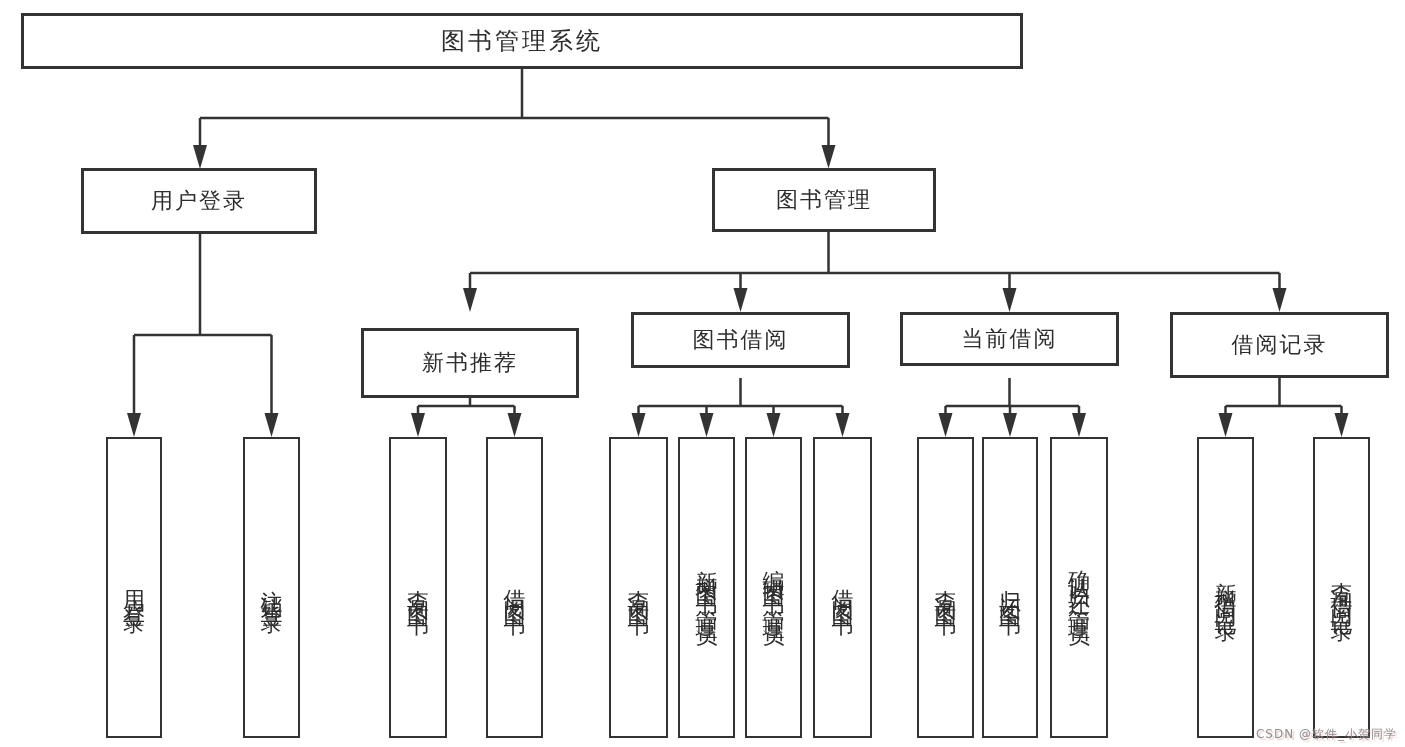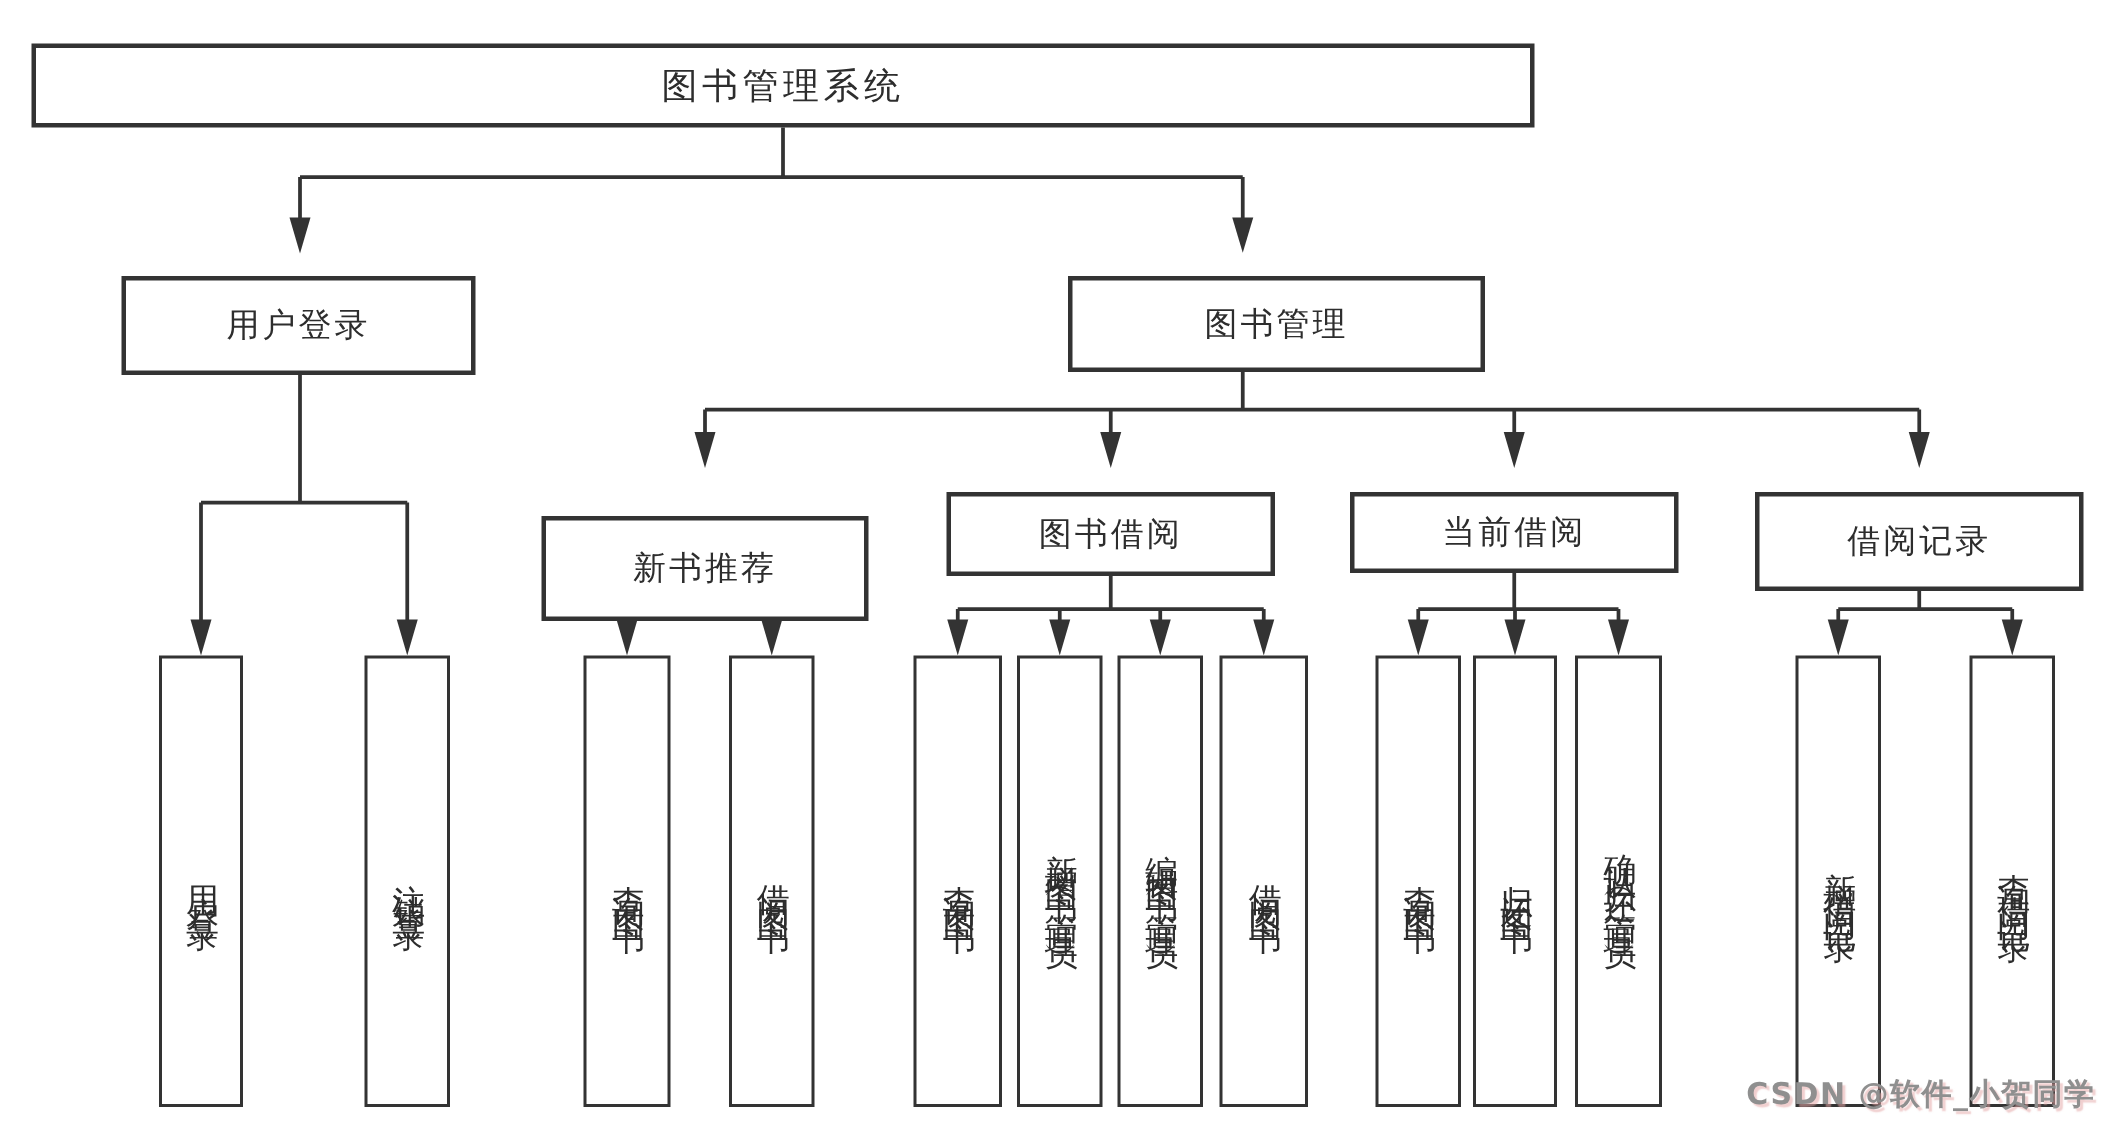--- a/index.html
+++ b/index.html
@@ -14,21 +14,20 @@
   #wires{position:absolute;left:0;top:0;width:1405px;height:747px;}
   .box{
     position:absolute;
     box-sizing:border-box;
     background:#fff;
     border:3px solid var(--line,#333);
     display:flex;align-items:center;justify-content:center;
     text-align:center;
     letter-spacing:2px;
     z-index:2;
-    margin-top:16px;
   }
   .root{font-size:24px;letter-spacing:3px;}
   .l2,.l3{font-size:22px;}
   .vbox{
     position:absolute;
     top:437px;height:301px;
     box-sizing:border-box;
     background:#fff;
     border:2.5px solid var(--line,#333);
     display:flex;align-items:center;justify-content:center;
@@ -38,27 +37,26 @@
     writing-mode:vertical-rl;
     text-orientation:mixed;
     font-size:22px;
     line-height:1;
     letter-spacing:8px;
     white-space:nowrap;
   }
   #watermark{
     position:absolute;
     right:8px;bottom:4px;
-    font-size:20px;
+    font-size:12px;
     letter-spacing:1px;
     color:var(--wm,#8f8f8f);
     text-shadow:2px 2px 1px rgba(227,166,166,0.55);
     z-index:3;
     white-space:nowrap;
-    font-weight:bold;
   }
   svg path{stroke:var(--line,#333);stroke-width:2.5;fill:none;}
   svg polygon{fill:var(--line,#333);stroke:none;}
 </style>
 </head>
 <body>
 
 <div id="stage" style="--line: #333333; --text: #2d2d2d; --wm: #8f8f8f;">
 
   <svg id="wires" viewBox="0 0 1405 747">
@@ -107,21 +105,21 @@
     <g>
       <path d="M1279.5,378 V406 M1225.5,406 H1341.5 M1225.5,406 V414 M1341.5,406 V414"></path>
       <polygon points="1218.5,413 1232.5,413 1225.5,437"></polygon>
       <polygon points="1334.5,413 1348.5,413 1341.5,437"></polygon>
     </g>
   </svg>
 
   <div class="box root" style="left:21px;top:13px;width:1002px;height:56px">图书管理系统</div>
 
   <div class="box l2" style="left:81px;top:168px;width:236px;height:66px">用户登录</div>
-  <div class="box l2" style="left:712px;top:168px;width:278px;height:64px">图书管理</div>
+  <div class="box l2" style="left:712px;top:168px;width:224px;height:64px">图书管理</div>
 
   <div class="box l3" style="left:361px;top:328px;width:218px;height:70px">新书推荐</div>
   <div class="box l3" style="left:631px;top:312px;width:219px;height:56px">图书借阅</div>
   <div class="box l3" style="left:900px;top:312px;width:219px;height:54px">当前借阅</div>
   <div class="box l3" style="left:1170px;top:312px;width:219px;height:66px">借阅记录</div>
 
   <div class="vbox" style="left:106px;width:56px">
     <span class="vtext">用户登录</span>
   </div>
   <div class="vbox" style="left:243px;width:57px">

